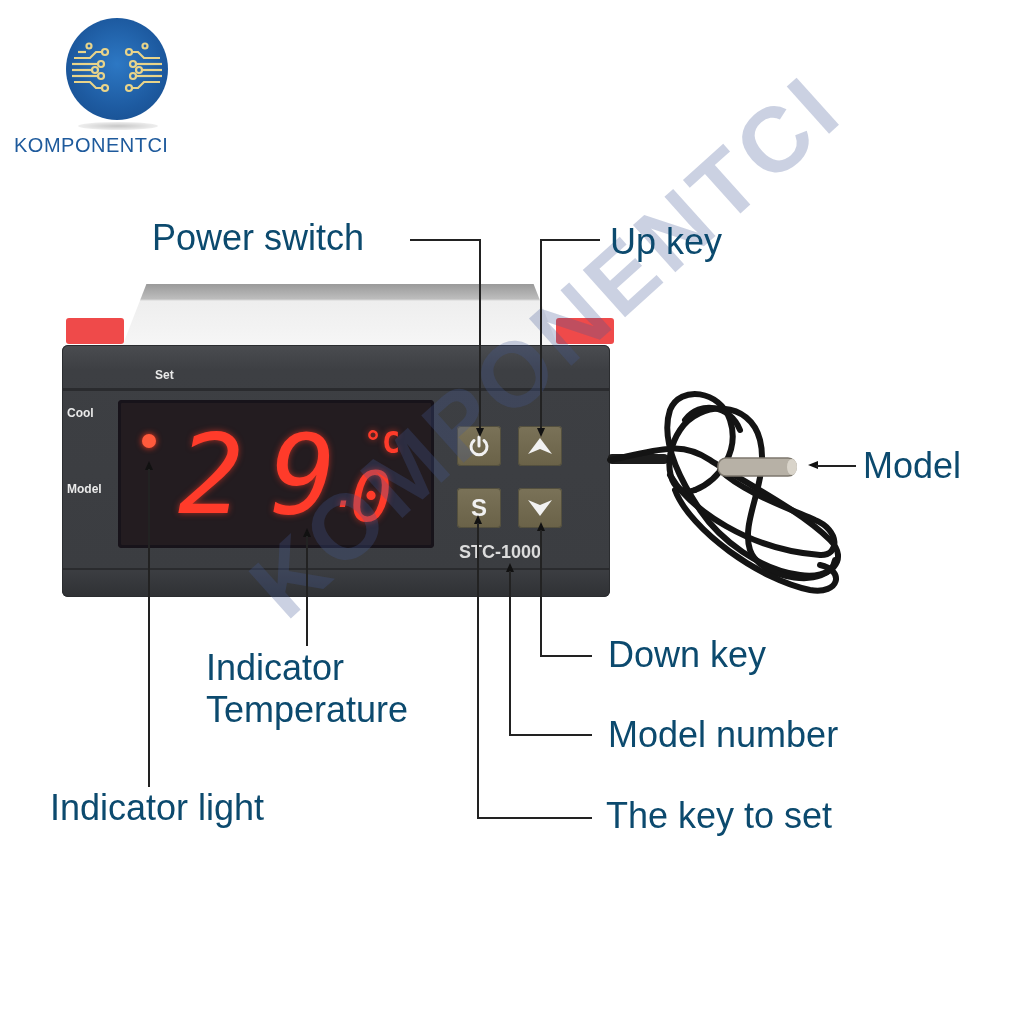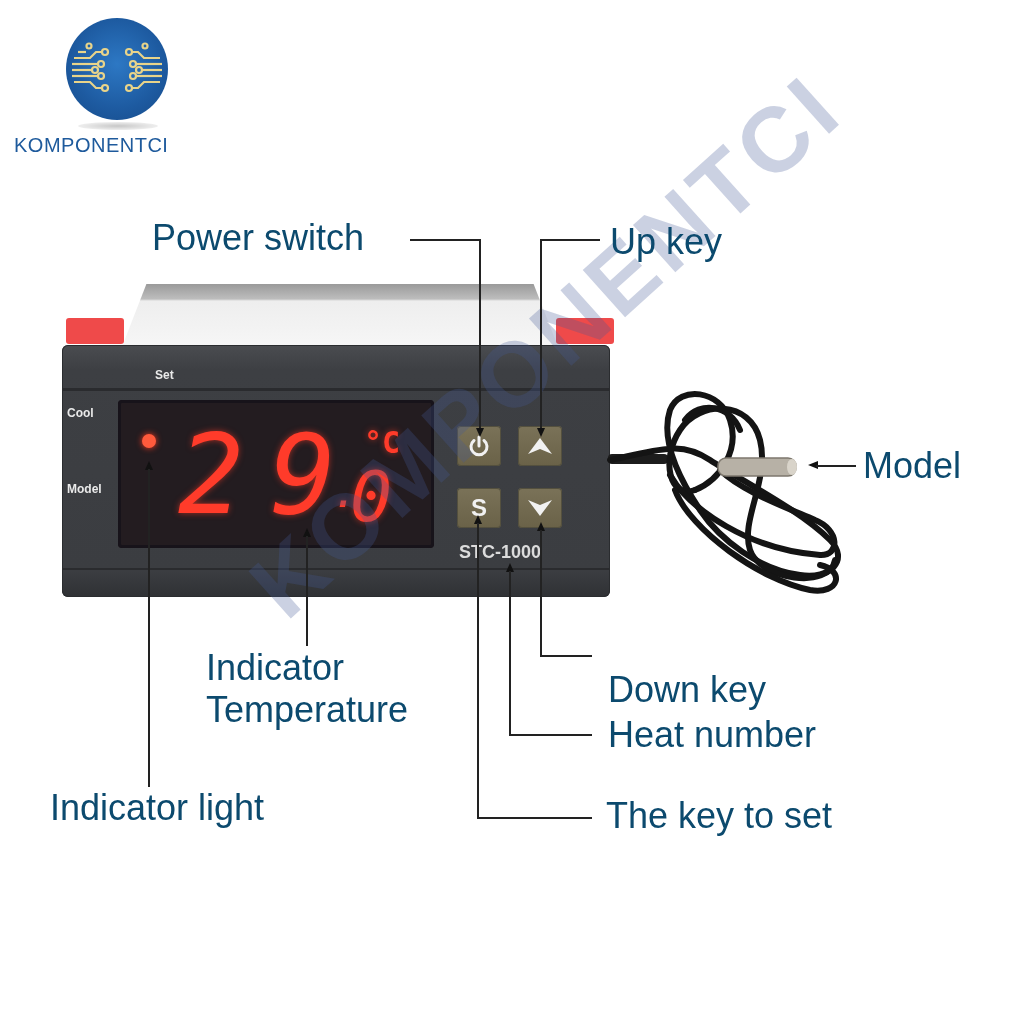--- a/index.html
+++ b/index.html
@@ -146,26 +146,26 @@
 <div class="abs line" style="left:540px;top:239px;width:2px;height:190px;"></div>
 <div class="abs arrow-down" style="left:537px;top:428px;"></div>
 
 <div class="abs arrow-left" style="left:808px;top:461px;"></div>
 <div class="abs line" style="left:816px;top:465px;width:40px;height:2px;"></div>
 <div class="abs label" style="left:863px;top:448px;">Model</div>
 
 <div class="abs arrow-up" style="left:537px;top:522px;"></div>
 <div class="abs line" style="left:540px;top:530px;width:2px;height:126px;"></div>
 <div class="abs line" style="left:540px;top:655px;width:52px;height:2px;"></div>
-<div class="abs label" style="left:608px;top:672px;">Down key</div>
+<div class="abs label" style="left:608px;top:637px;">Down key</div>
 
 <div class="abs arrow-up" style="left:506px;top:563px;"></div>
 <div class="abs line" style="left:509px;top:571px;width:2px;height:164px;"></div>
 <div class="abs line" style="left:509px;top:734px;width:83px;height:2px;"></div>
-<div class="abs label" style="left:608px;top:717px;">Heat number</div>
+<div class="abs label" style="left:608px;top:717px;">Model number</div>
 
 <div class="abs arrow-up" style="left:474px;top:515px;"></div>
 <div class="abs line" style="left:477px;top:523px;width:2px;height:295px;"></div>
 <div class="abs line" style="left:477px;top:817px;width:115px;height:2px;"></div>
 <div class="abs label" style="left:606px;top:798px;">The key to set</div>
 
 <div class="abs arrow-up" style="left:303px;top:528px;"></div>
 <div class="abs line" style="left:306px;top:536px;width:2px;height:110px;"></div>
 <div class="abs label" style="left:206px;top:650px;">Indicator</div>
 <div class="abs label" style="left:206px;top:692px;">Temperature</div>

